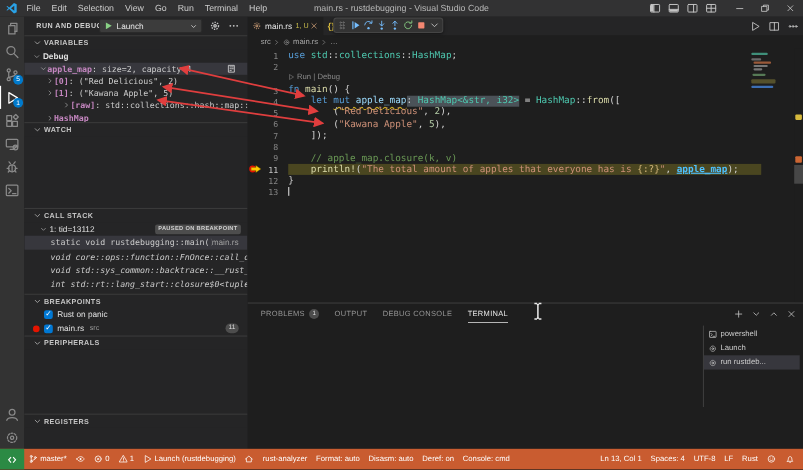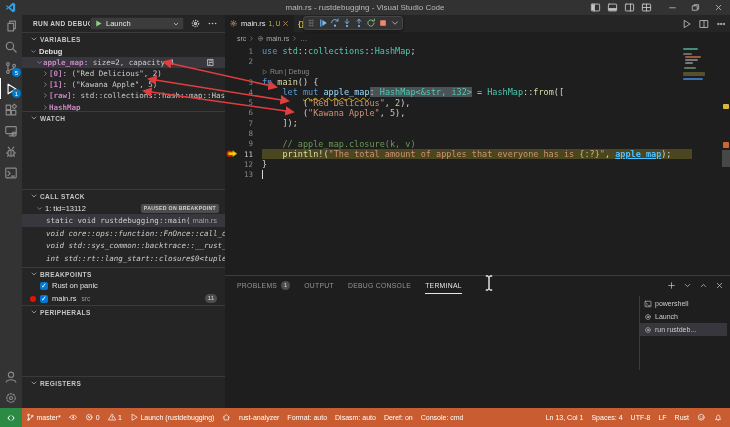--- a/index.html
+++ b/index.html
@@ -77,21 +77,21 @@
 .ed-actions .ic{width:10px;height:10px;color:#c5c5c5}
 .breadcrumb{height:12px;display:flex;align-items:center;font-size:7px;color:#a9a9a9;padding-left:12px;flex:none;gap:2px}
 .breadcrumb .ic{width:7px;height:7px;color:#999}
 .bc-sep{width:7px;height:7px;color:#808080}
 .code-area{position:relative;flex:1;overflow:hidden;padding-top:2px}
 .cl-row{display:flex;height:10.3px;align-items:center;font-family:"DejaVu Sans Mono",monospace;font-size:8.5px}
 .cl-gut{width:37px;flex:none;position:relative;display:flex;align-items:center;height:100%}
 .cl-num{flex:1;text-align:right;padding-right:9px;color:#858585;font-size:7.5px;font-family:"DejaVu Sans Mono",monospace}
 .cl-row.current .cl-num{color:#c6c6c6}
 .cl-glyph{position:absolute;left:1px;top:0;width:13px;height:10px}
-.cl-code{position:relative;flex:1;height:100%;display:flex;align-items:center;white-space:pre}
+.cl-code{position:relative;flex:1;height:100%;display:flex;align-items:flex-start;white-space:pre}
 .cl-row.current .cl-code{background:#4a4620;margin-right:38px}
 .lens{color:#8a8a8a;font-family:"Liberation Sans",sans-serif;font-size:7px;display:flex;align-items:center;gap:2px}
 .lens .ic{width:6px;height:6px}
 .tk-k{color:#569cd6}.tk-t{color:#4ec9b0}.tk-f{color:#dcdcaa}.tk-v{color:#9cdcfe}
 .tk-s{color:#ce9178}.tk-n{color:#b5cea8}.tk-c{color:#6a9955}.tk-p{color:#d4d4d4}
 .tk-m{color:#dcdcaa}.tk-e{color:#d7ba7d}
 .tk-lnk{color:#4fc1ff;font-weight:bold;text-decoration:underline}
 .sel{background:#4b5258}
 .warn{text-decoration:underline wavy #c8a820;text-underline-offset:2px}
 .caret{width:1px;height:8.5px;background:#d8d8d8}
@@ -130,20 +130,30 @@
 <body>
 
 <div class="app">
 
   <div class="titlebar">
     <span class="ic vslogo">
       <svg viewBox="0 0 16 16">
           <path fill="#2aa3e8" d="M11.2 1 5 6.9 2.4 4.9 1.2 5.5 3.9 8l-2.7 2.5 1.2.6L5 9.1l6.2 5.9 3.6-1.7V2.7L11.2 1zm.4 3.6v6.8L7.3 8l4.3-3.4z"></path>
         </svg>
     </span>
+    <div class="menus" id="menus">
+        <span class="menu-item">File</span>
+        <span class="menu-item">Edit</span>
+        <span class="menu-item">Selection</span>
+        <span class="menu-item">View</span>
+        <span class="menu-item">Go</span>
+        <span class="menu-item">Run</span>
+        <span class="menu-item">Terminal</span>
+        <span class="menu-item">Help</span>
+      </div>
     <span class="wtitle">main.rs - rustdebugging - Visual Studio Code</span>
     <div class="tb-right">
       <span id="layout-icons" style="display:flex;align-items:center;margin-right:6px">
           <span class="ic layout-ic">
             <svg viewBox="0 0 16 16" fill="none" stroke="currentColor" stroke-width="1.3" stroke-linecap="round" stroke-linejoin="round">
               <rect x="2" y="3" width="12" height="10" rx="1"></rect>
               <path d="M6.5 3v10"></path>
               <rect x="2.6" y="3.6" width="3.4" height="8.8" fill="currentColor" stroke="none"></rect>
             </svg>
           </span>
@@ -360,21 +370,21 @@
         </div>
         <div class="row" style="top: 64px; padding-left: 20px;">
           <span class="ic chev">
             <svg viewBox="0 0 16 16" fill="none" stroke="currentColor" stroke-width="1.3" stroke-linecap="round" stroke-linejoin="round">
               <path d="M6 4l4 4-4 4"></path>
             </svg>
           </span>
           <span class="vname">[1]</span>
           <span class="vval">: ("Kawana Apple", 5)</span>
         </div>
-        <div class="row" style="top: 75px; padding-left: 20px;">
+        <div class="row" style="top: 75px; padding-left: 35px;">
           <span class="ic chev">
             <svg viewBox="0 0 16 16" fill="none" stroke="currentColor" stroke-width="1.3" stroke-linecap="round" stroke-linejoin="round">
               <path d="M6 4l4 4-4 4"></path>
             </svg>
           </span>
           <span class="vname">[raw]</span>
           <span class="vval">: std::collections::hash::map::HashMap</span>
         </div>
         <div class="row" style="top: 88px; padding-left: 20px; height: 8px;">
           <span class="ic chev">

